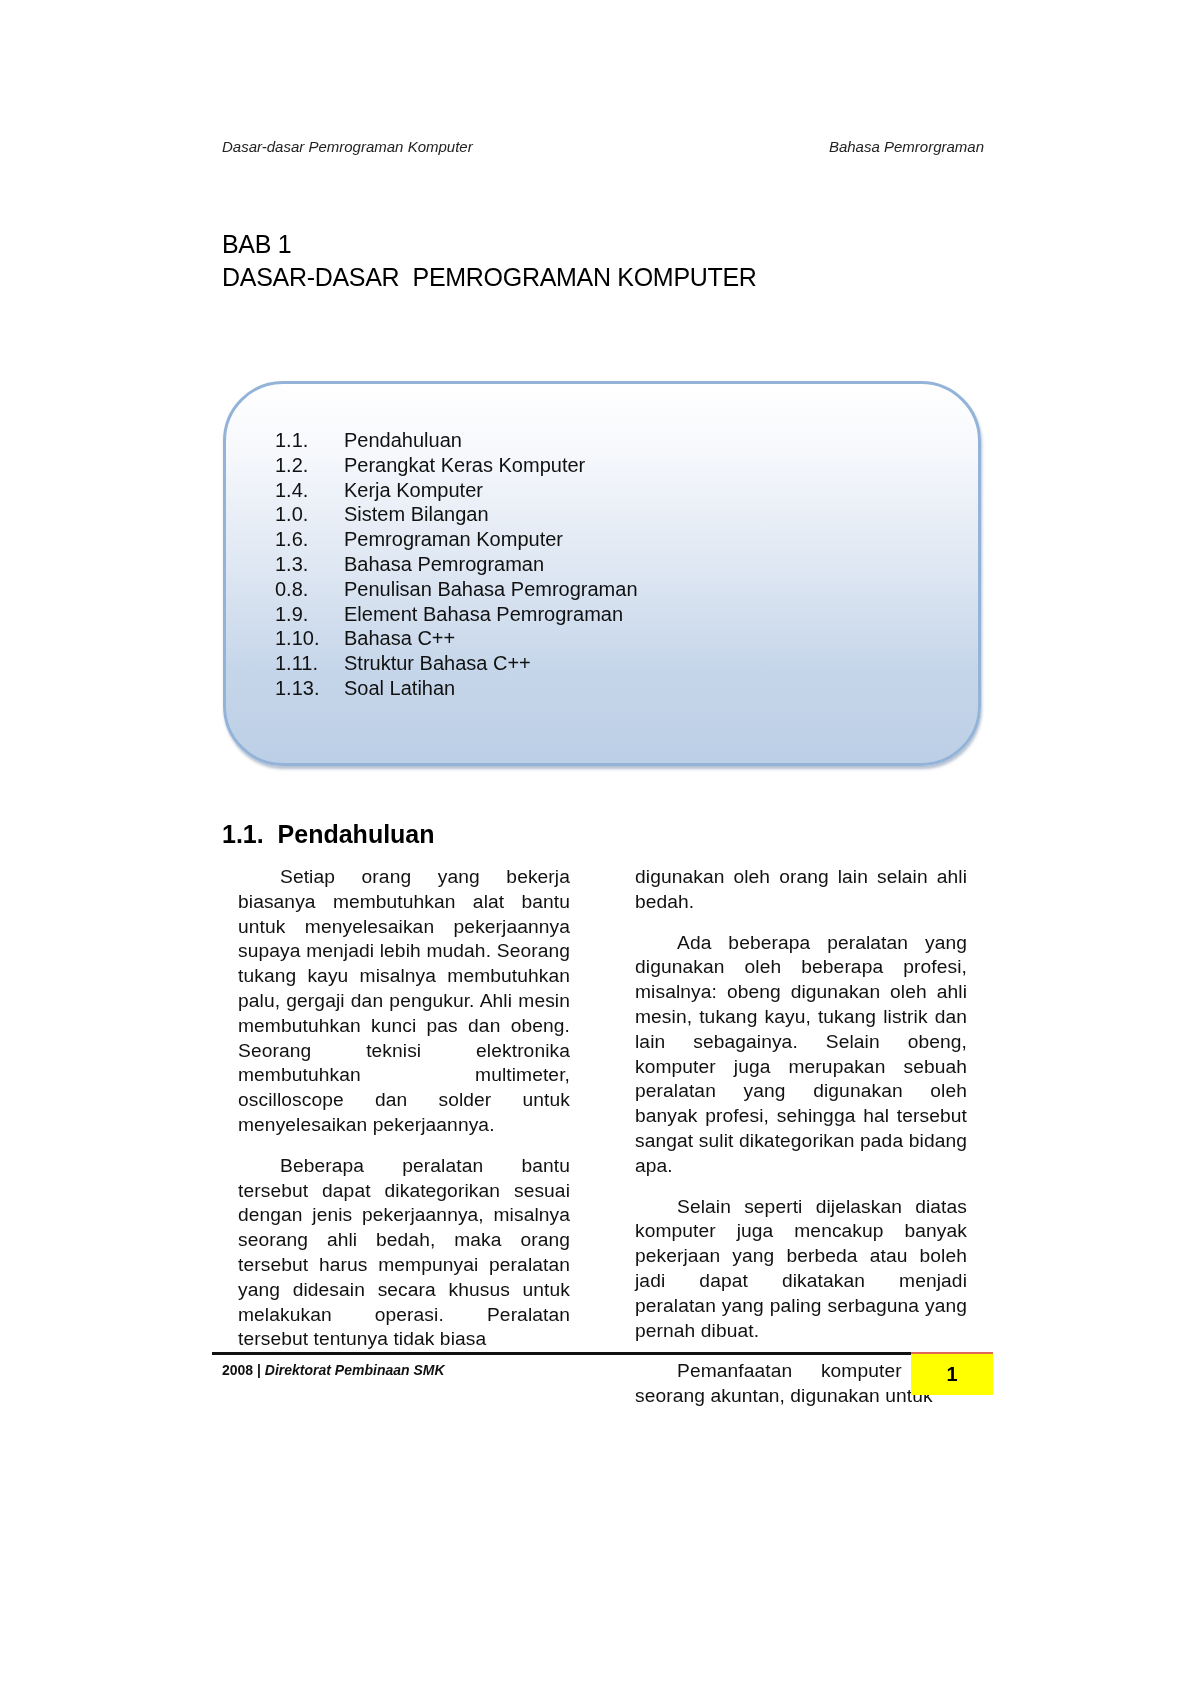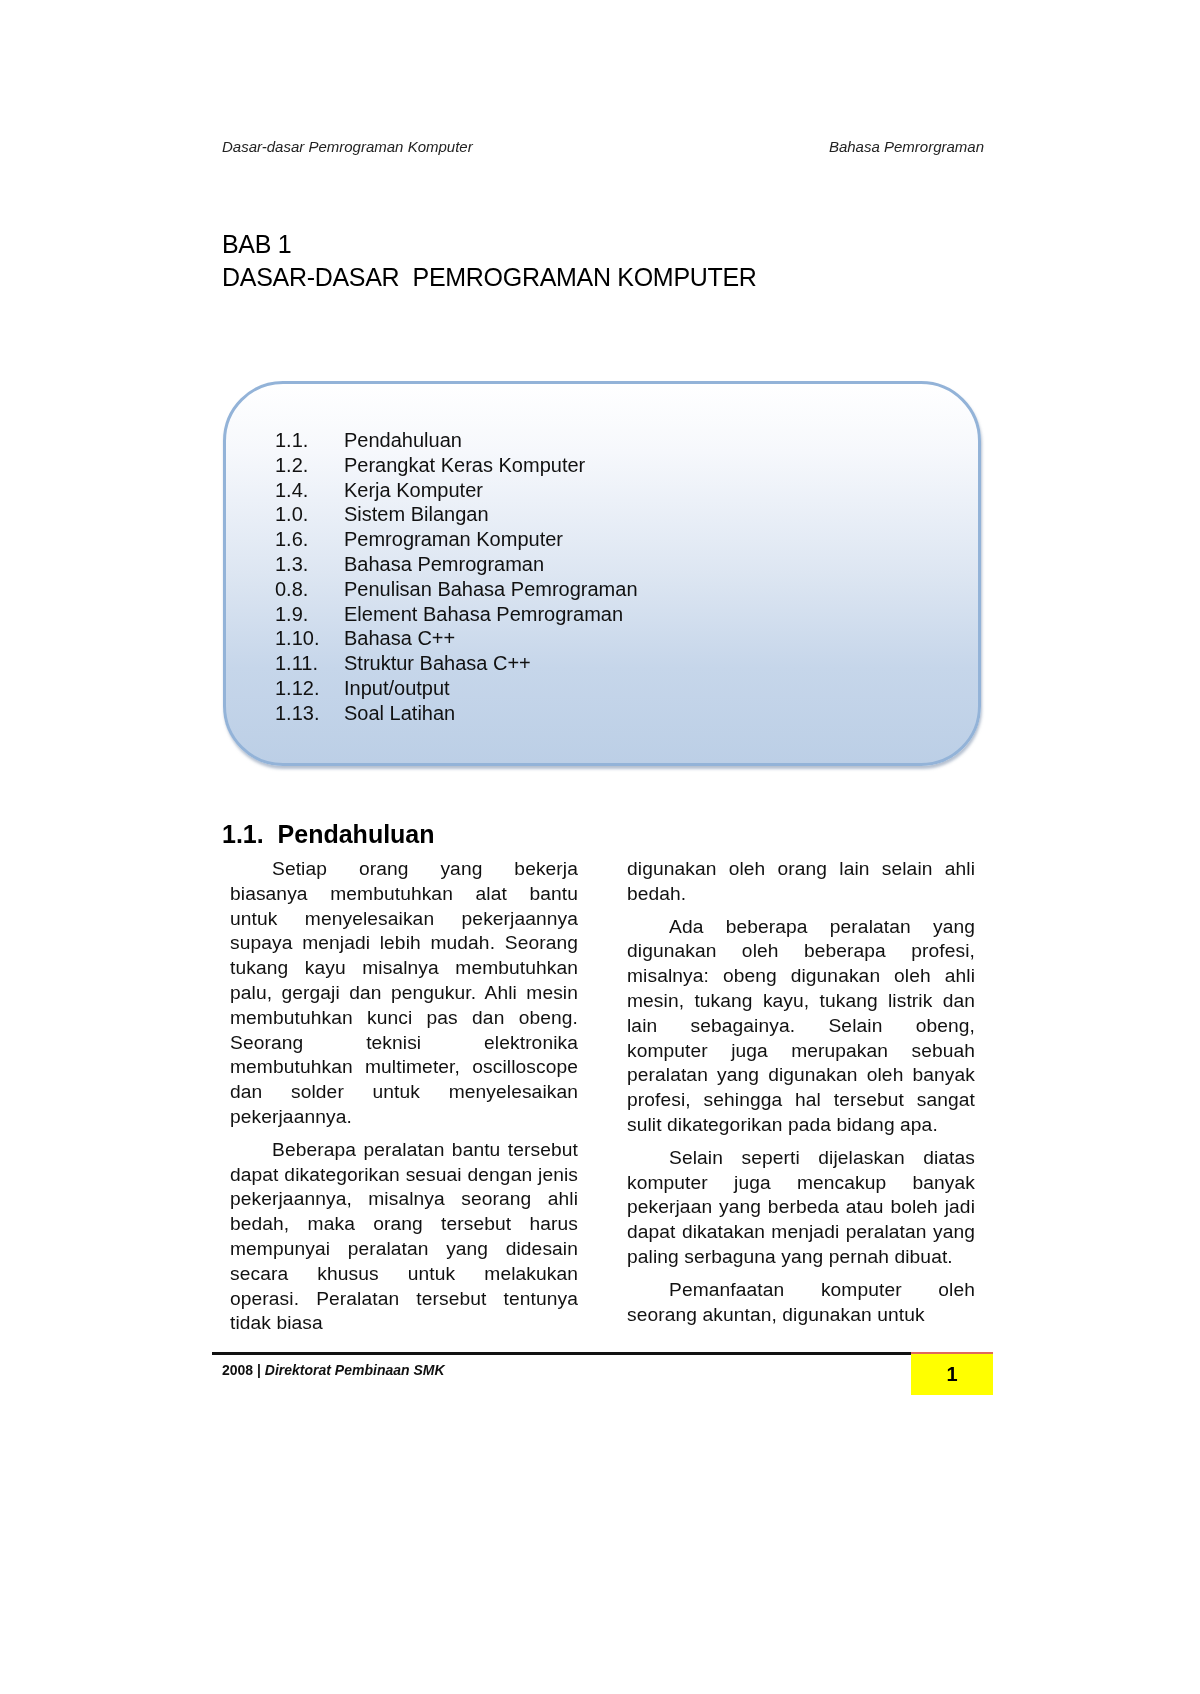--- a/index.html
+++ b/index.html
@@ -38,21 +38,21 @@
   .toc-list .num { width: 69px; display: inline-block; }
 
   .section-heading {
     top: 820px; left: 222px; font-weight: bold; font-size: 25px; color: #000;
   }
 
   .col {
     width: 364px; font-size: 19.2px; line-height: 24.8px; color: #111;
     text-align: justify; letter-spacing: 0.1px;
   }
-  .col p { margin: 8px; text-indent: 42px; }
+  .col p { margin: 16px; text-indent: 42px; }
   .col p.cont { text-indent: 0; }
   .col-left { top: 849px; left: 222px; }
   .col-right { top: 849px; left: 619px; }
 
   .footer-rule {
     top: 1352px; left: 212px; width: 700px; height: 3px; background: #111;
   }
   .footer-accent {
     top: 1352px; left: 911px; width: 82px; height: 2px; background: #e06a5a;
   }
@@ -115,24 +115,20 @@
       </li>
     <li>
         <span class="num">1.10.</span>
         <span>Bahasa C++</span>
       </li>
     <li>
         <span class="num">1.11.</span>
         <span>Struktur Bahasa C++</span>
       </li>
     <li>
-        <span class="num">1.12.</span>
-        <span>Input/output</span>
-      </li>
-    <li>
         <span class="num">1.13.</span>
         <span>Soal Latihan</span>
       </li>
   </ul>
 </div>
 
 <div class="abs section-heading" style="white-space:pre;">1.1.  Pendahuluan</div>
 
 <div class="abs col col-left">
   <p>Setiap orang yang bekerja biasanya membutuhkan alat bantu untuk menyelesaikan pekerjaannya supaya menjadi lebih mudah. Seorang tukang kayu misalnya membutuhkan palu, gergaji dan pengukur. Ahli mesin membutuhkan kunci pas dan obeng. Seorang teknisi elektronika membutuhkan multimeter, oscilloscope dan solder untuk menyelesaikan pekerjaannya.</p>

